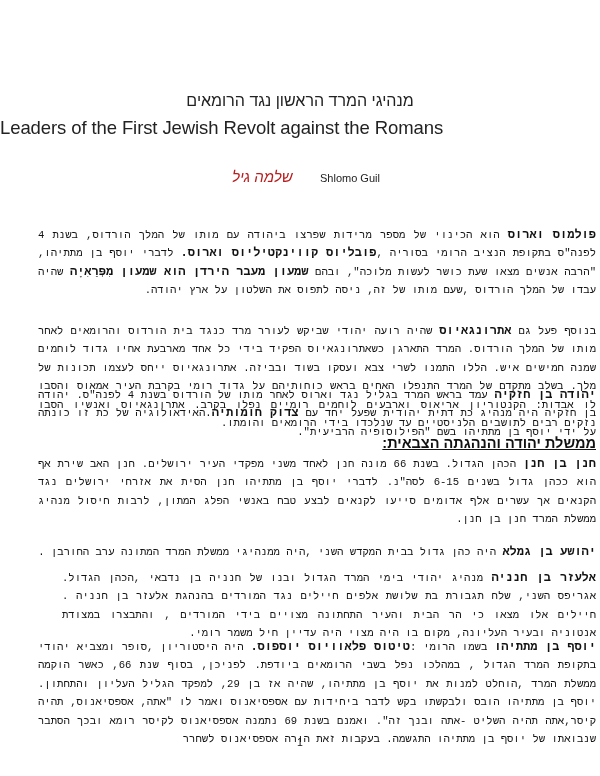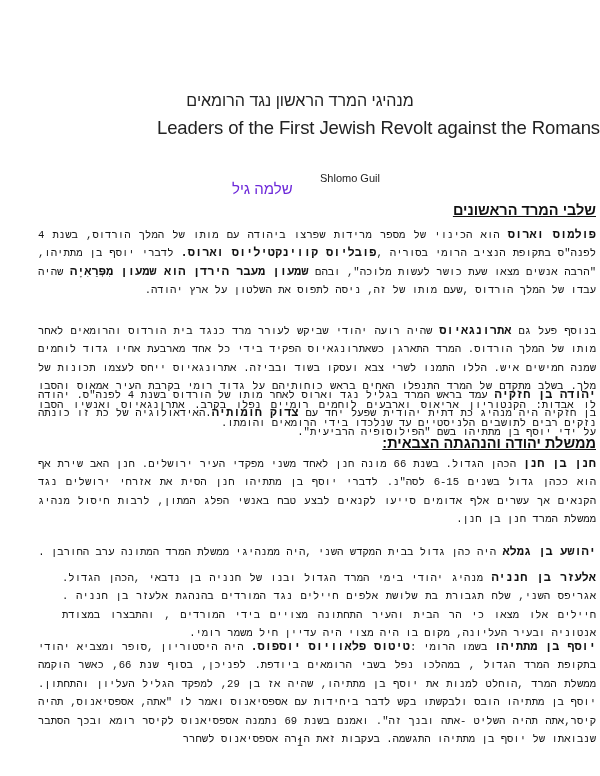--- a/index.html
+++ b/index.html
@@ -1,38 +1,37 @@
 <!DOCTYPE html>
 <html><head>
 <meta charset="utf-8">
 <style>
   html, body { margin: 0; padding: 0; background: #ffffff; }
   body { width: 600px; height: 776px; overflow: hidden; position: relative; font-family: "DejaVu Sans", "Liberation Sans", sans-serif; color: #111; }
   .page { position: absolute; left: 0; top: 0; width: 600px; height: 776px; padding-left: 36px; }
   .title-he { position: absolute; top: 92px; left: 0; width: 600px; text-align: center; font-size: 16px; color: #222; direction: rtl; font-family: "Liberation Sans", sans-serif; }
-  .title-en { position: absolute; top: 117px; left: 0; width: 600px; text-align: right; font-size: 18.5px; color: #222; font-family: "Liberation Sans", sans-serif; letter-spacing: -0.1px; }
+  .title-en { position: absolute; top: 117px; left: 0; width: 600px; text-align: left; font-size: 18.5px; color: #222; font-family: "Liberation Sans", sans-serif; letter-spacing: -0.1px; }
   .author-en { position: absolute; top: 172px; left: 320px; font-size: 11px; color: #222; font-family: "Liberation Sans", sans-serif; }
-  .author-he { position: absolute; top: 180px; left: 232px; font-size: 15px; color: #6d28d9; direction: rtl; font-family: "Liberation Sans", sans-serif; }
+  .author-he { position: absolute; top: 168px; left: 232px; font-size: 15px; color: #b91c1c; direction: rtl; font-family: "Liberation Sans", sans-serif; font-style: italic; }
   .h-sec { position: absolute; right: 40px; font-size: 14.5px; font-weight: bold; text-decoration: underline; direction: rtl; text-align: right; font-family: "Liberation Sans", sans-serif; }
   .para { position: absolute; left: 38px; right: 40px; direction: rtl; text-align: justify; text-align-last: right; font-size: 10.6px; line-height: 18.4px; font-family: Liberation Mono, monospace; }
   .para b { font-size: 12px; font-weight: bold; }
   .page-num { position: absolute; top: 736px; left: 0; width: 600px; text-align: center; font-size: 10.5px; font-family: "Liberation Sans", sans-serif; }
 </style>
 </head>
 <body>
 
 <div class="page">
 
   <div class="title-he">מנהיגי המרד הראשון נגד הרומאים</div>
   <div class="title-en">Leaders of the First Jewish Revolt against the Romans</div>
 
   <div class="author-en">Shlomo Guil</div>
   <div class="author-he">שלמה גיל</div>
 
-  <div class="h-sec" style="top:202px;">שלבי המרד הראשונים</div>
 
   <div class="para" style="top:226px;">
     <b>פולמוס וארוס</b><span> </span><span>הוא הכינוי של מספר מרידות שפרצו ביהודה עם מותו של המלך הורדוס, בשנת 4 לפנה"ס בתקופת הנציב הרומי בסוריה ,</span><b>פובליוס קווינקטיליוס וארוס.</b><span> לדברי יוסף בן מתתיהו, "הרבה אנשים מצאו שעת כושר לעשות מלוכה", ובהם </span><b>שמעון מעבר הירדן הוא שמעון מִפְּרַאִיָה</b><span> שהיה עבדו של המלך הורדוס ,שעם מותו של זה, ניסה לתפוס את השלטון על ארץ יהודה.</span>
   </div>
 
   <div class="para" style="top:301px;margin-top:21px;">
     <span>בנוסף פעל גם </span><b>אתרונגאיוס</b><span> שהיה רועה יהודי שביקש לעורר מרד כנגד בית הורדוס והרומאים לאחר מותו של המלך הורדוס. המרד התארגן כשאתרונגאיוס הפקיד בידי כל אחד מארבעת אחיו גדוד לוחמים שמנה חמישים איש. הללו התמנו לשרי צבא ועסקו בשוד ובביזה. אתרונגאיוס ייחס לעצמו תכונות של מלך. בשלב מתקדם של המרד התנפלו האחים בראש כוחותיהם על גדוד רומי בקרבת העיר אמאוס והסבו לו אבדות: הקנטוריון אריאוס וארבעים לוחמים רומיים נפלו בקרב. אתרונגאיוס ואנשיו הסבו נזקים רבים לתושבים הלניסטיים עד שנלכדו בידי הרומאים והומתו.</span>
   </div>
 
   <div class="para" style="top:386px;">

